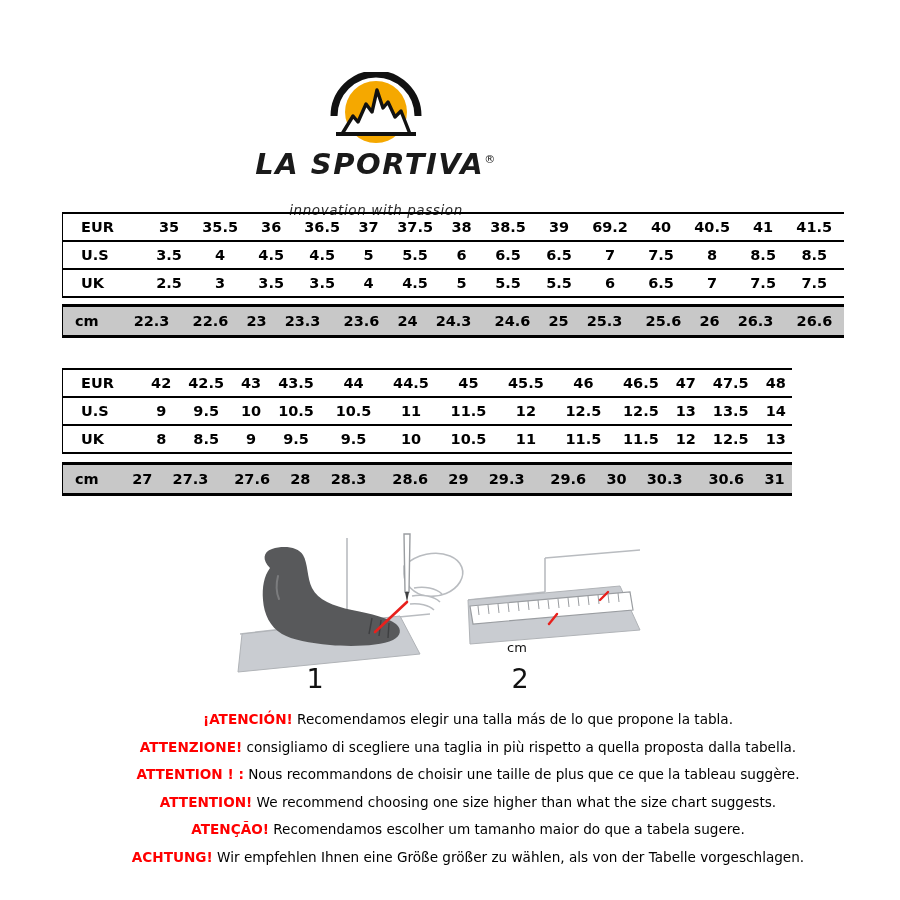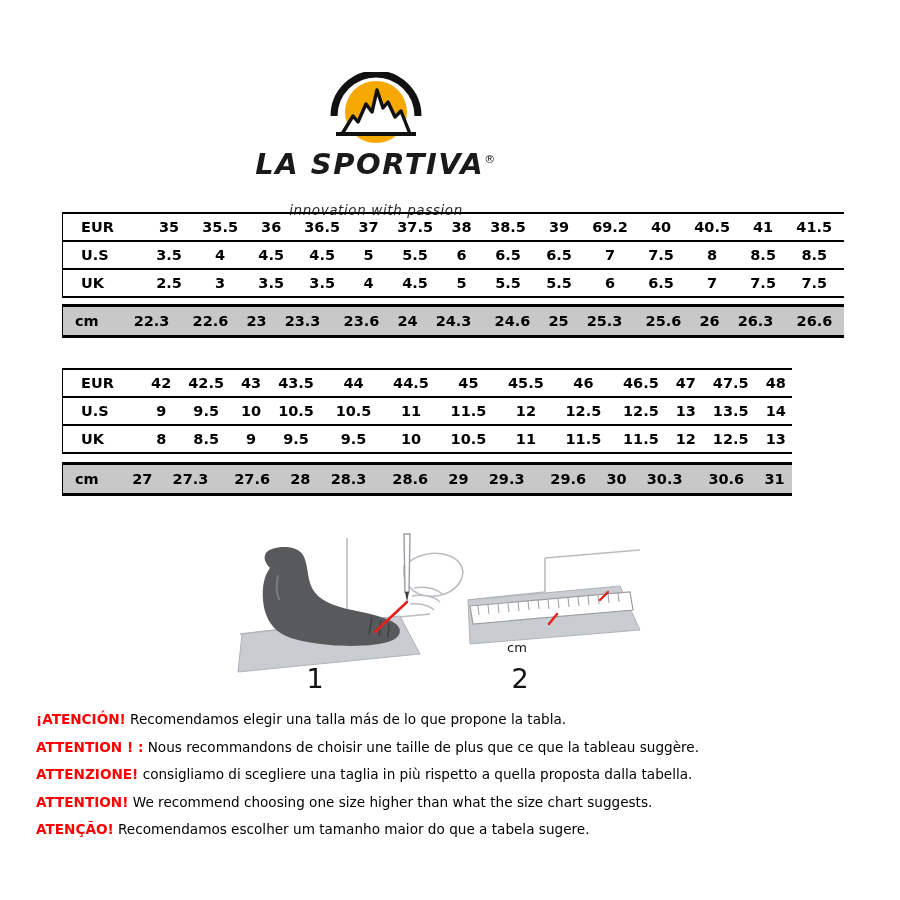--- a/index.html
+++ b/index.html
@@ -143,21 +143,21 @@
   }
 
   
   #warnings {
     position: absolute;
     left: 0;
     top: 706px;
     width: 900px;
   }
   .warn-line {
-    text-align: left;
+    text-align: center;
     font-size: 13.6px;
     font-family: "DejaVu Sans", sans-serif;
     line-height: 27.5px;
     color: #000;
     white-space: nowrap;
     padding-left: 36px;
   }
   .warn-line .pfx {
     color: #ff0000;
     font-weight: bold;
@@ -411,17 +411,18 @@
       <path d="M 549 94 L 557 84" stroke="#e8201c" stroke-width="2.4" fill="none" stroke-linecap="round"></path>
     </g>
   </svg>
 </div>
 <div id="cm-unit-label">cm</div>
 <div class="diagram-caption" id="caption-1">1</div>
 <div class="diagram-caption" id="caption-2">2</div>
 
 <div id="warnings">
     <div class="warn-line"><span class="pfx">¡ATENCIÓN!</span> <span class="body">Recomendamos elegir una talla más de lo que propone la tabla.</span></div>
+    <div class="warn-line"><span class="pfx">ATTENZIONE!</span> <span class="body">consigliamo di scegliere una taglia in più rispetto a quella proposta dalla tabella.</span></div>
     <div class="warn-line"><span class="pfx">ATTENTION ! :</span> <span class="body">Nous recommandons de choisir une taille de plus que ce que la tableau suggère.</span></div>
-    <div class="warn-line"><span class="pfx">ATTENZIONE!</span> <span class="body">consigliamo di scegliere una taglia in più rispetto a quella proposta dalla tabella.</span></div>
     <div class="warn-line"><span class="pfx">ATTENTION!</span> <span class="body">We recommend choosing one size higher than what the size chart suggests.</span></div>
     <div class="warn-line"><span class="pfx">ATENÇÃO!</span> <span class="body">Recomendamos escolher um tamanho maior do que a tabela sugere.</span></div>
+    <div class="warn-line"><span class="pfx">ACHTUNG!</span> <span class="body">Wir empfehlen Ihnen eine Größe größer zu wählen, als von der Tabelle vorgeschlagen.</span></div>
   </div>
 
 </body></html>

